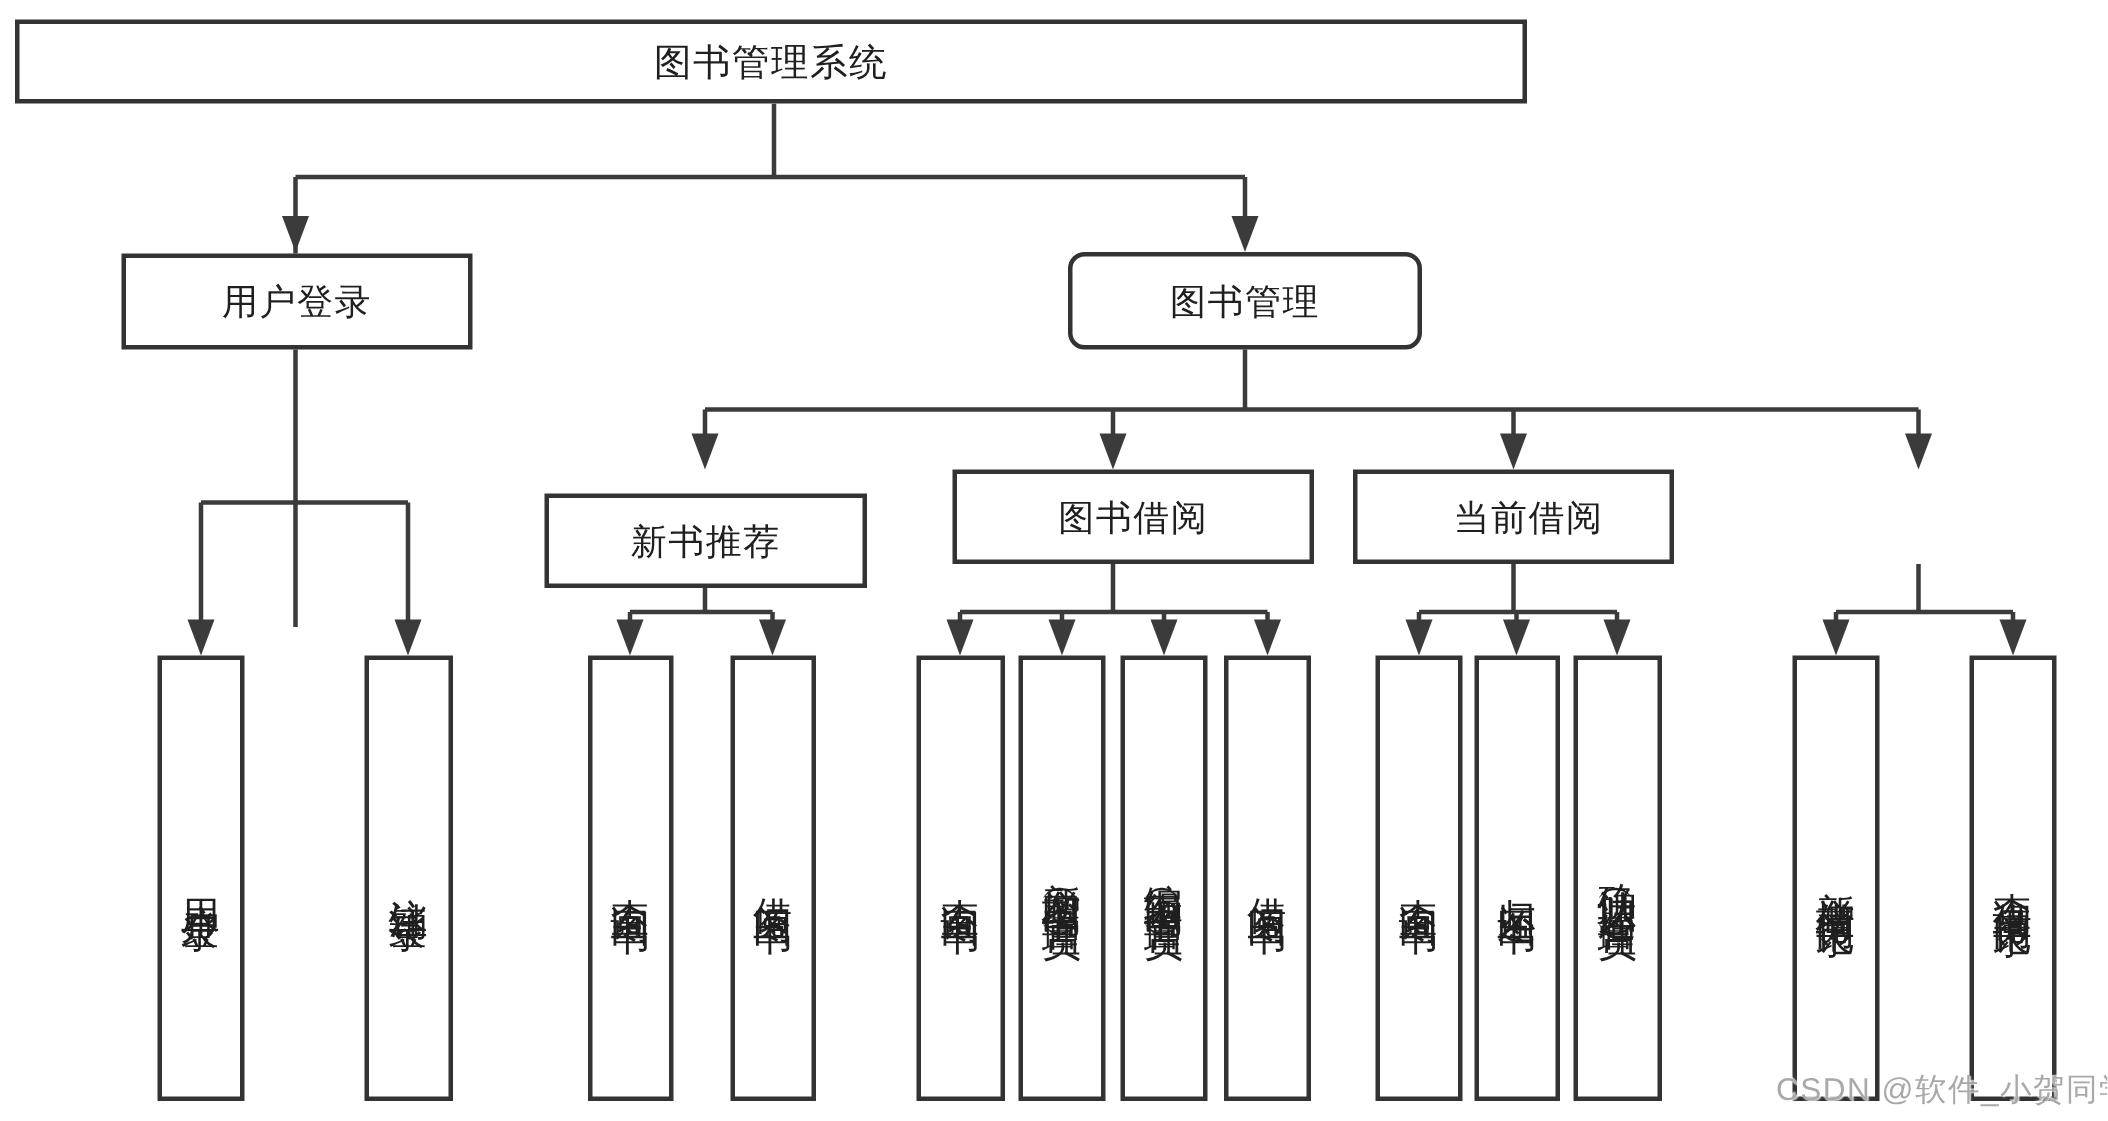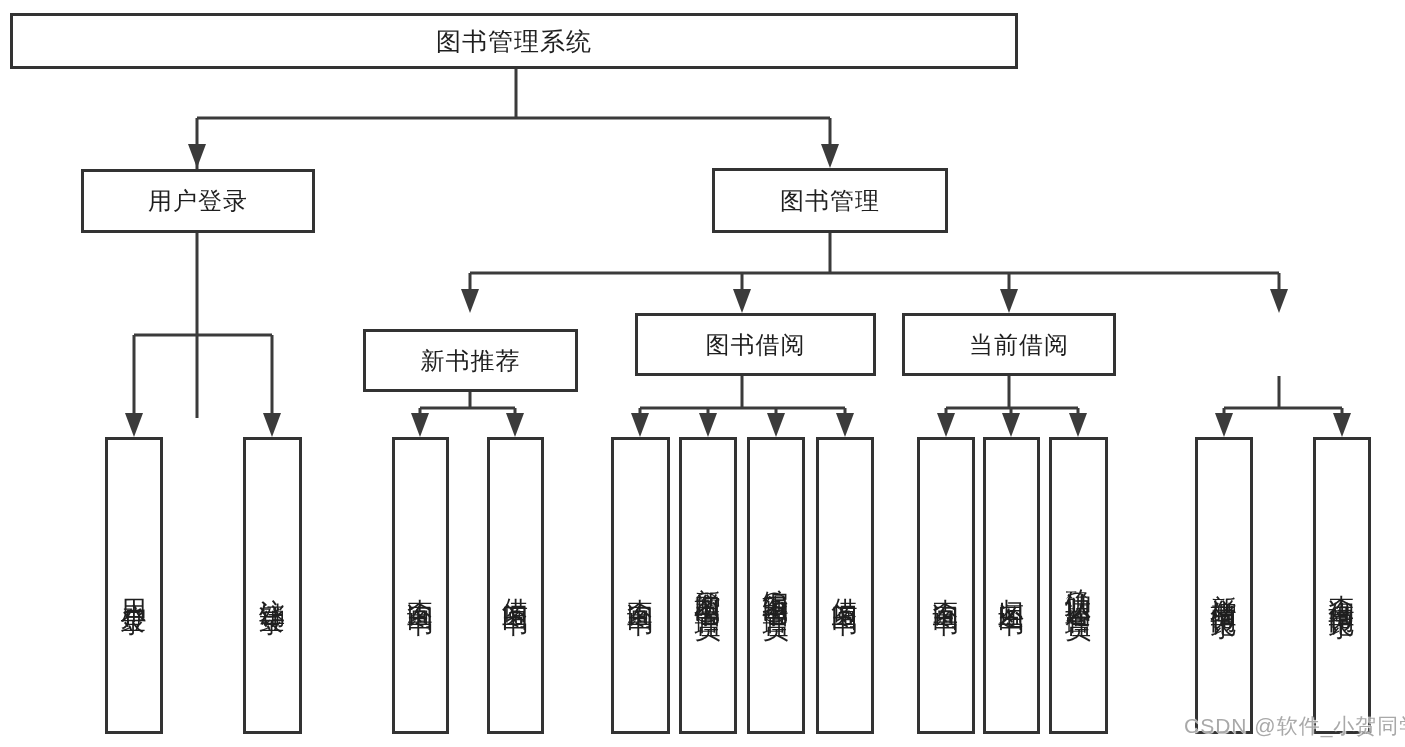--- a/index.html
+++ b/index.html
@@ -96,21 +96,21 @@
       <polygon points="1002,413 1020,413 1011,437"></polygon>
       <polygon points="1069,413 1087,413 1078,437"></polygon>
       <polygon points="1215,413 1233,413 1224,437"></polygon>
       <polygon points="1333,413 1351,413 1342,437"></polygon>
     </g>
   </svg>
 
   <div class="node h root" style="left:10px; top:13px; width:1008px; height:56px;">图书管理系统</div>
 
   <div class="node h" style="left:81px; top:169px; width:234px; height:64px;">用户登录</div>
-  <div class="node h" style="left:712px; top:168px; width:236px; height:65px;">图书管理</div>
+  <div class="node h" style="left:712px; top:168px; width:236px; height:65px;border-radius:11px;">图书管理</div>
 
   <div class="node h" style="left:363px; top:313px; width:215px; height:63px;margin-top:16px;">新书推荐</div>
   <div class="node h" style="left:635px; top:313px; width:241px; height:63px;">图书借阅</div>
   <div class="node h" style="left:902px; top:313px; width:214px; height:63px;padding-left:20px;">当前借阅</div>
 
   <div class="node v" style="left:105px; top:437px; width:58px; height:297px;">用户登录</div>
   <div class="node v" style="left:243px; top:437px; width:59px; height:297px;">注销登录</div>
 
   <div class="node v" style="left:392px; top:437px; width:57px; height:297px;">查询图书</div>
   <div class="node v" style="left:487px; top:437px; width:57px; height:297px;">借阅图书</div>

